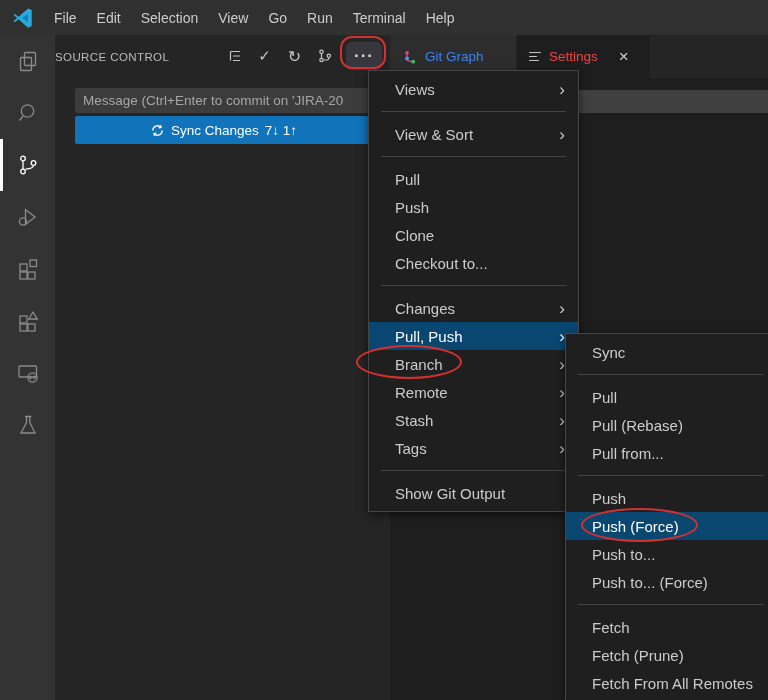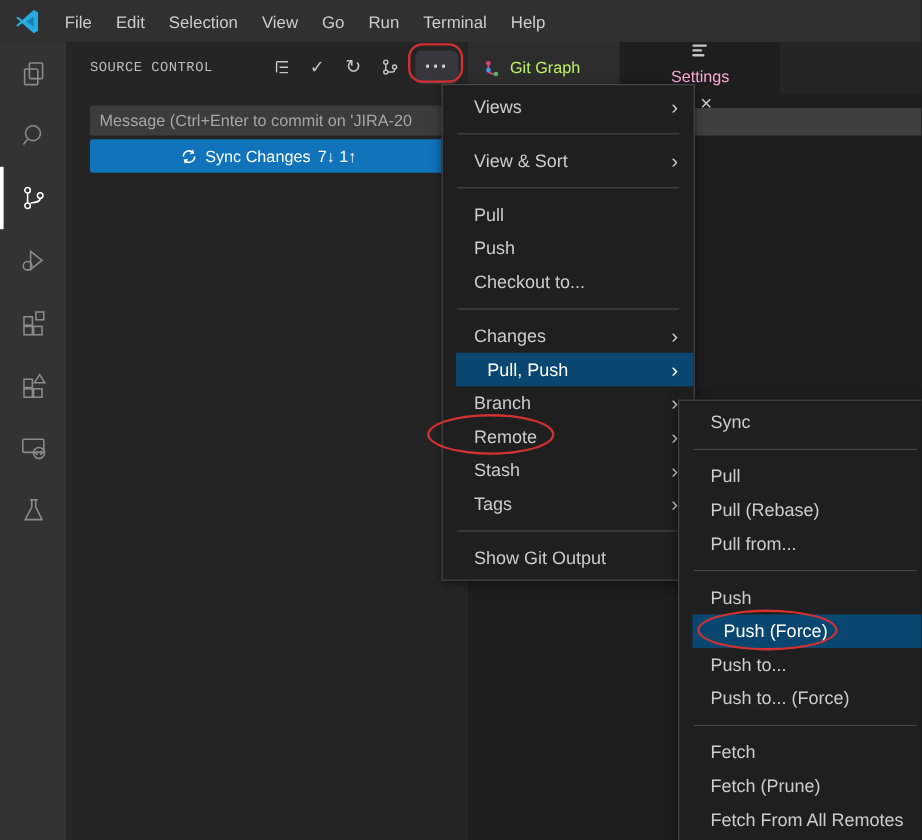--- a/index.html
+++ b/index.html
@@ -13,51 +13,51 @@
   .menubar-item{padding:0 10px;height:35px;display:flex;align-items:center;cursor:default;}
   
   .activitybar{position:absolute;left:0;top:35px;width:55px;height:665px;background:#333333;}
   .ab-slot{width:55px;height:52px;display:flex;align-items:center;justify-content:center;position:relative;}
   .ab-slot svg{stroke:#8b8b8b;fill:none;stroke-width:1.3;}
   .ab-slot.active svg{stroke:#ffffff;}
   .ab-indicator{position:absolute;left:0;top:0;width:2.5px;height:52px;background:#ffffff;}
   
   .sidebar{position:absolute;left:55px;top:35px;width:335px;height:665px;background:#252526;}
   .sb-header{position:absolute;left:0;top:0;width:100%;height:43px;display:flex;align-items:center;}
-  .sb-title{margin-left:20px;font-size:11.5px;letter-spacing:.4px;color:#bbbbbb;font-family:Liberation Mono, monospace;}
+  .sb-title{font-size:11.5px;letter-spacing:.4px;color:#bbbbbb;}
   .sb-toolbar{position:absolute;right:8px;top:5px;height:32px;display:flex;align-items:center;gap:13px;}
   .tb-icon{width:17px;height:17px;display:flex;align-items:center;justify-content:center;color:#c5c5c5;font-size:15px;}
   .tb-icon svg{stroke:#c5c5c5;fill:none;stroke-width:1.2;}
   .more-btn{width:36px;height:28px;border-radius:6px;background:#37373d;display:flex;
             align-items:center;justify-content:center;color:#d7d7d7;font-size:17px;font-weight:bold;letter-spacing:1px;}
   .commit-input{position:absolute;left:20px;top:53px;width:297px;height:25px;background:#3c3c3c;border-radius:2px;
                 color:#a6a6a6;font-size:13.5px;line-height:25px;padding-left:8px;box-sizing:border-box;
                 white-space:nowrap;overflow:hidden;}
   .sync-btn{position:absolute;left:20px;top:81px;width:297px;height:28px;background:#1173ba;color:#ffffff;
             font-size:13.5px;display:flex;align-items:center;justify-content:center;gap:6px;border-radius:2px;text-align:center;}
   .sync-btn svg{stroke:#ffffff;fill:none;stroke-width:1.4;}
   
   .editor{position:absolute;left:390px;top:35px;width:378px;height:665px;background:#1e1e1e;}
   .tabbar{position:absolute;left:0;top:0;width:100%;height:43px;background:#252526;display:flex;}
   .tab{height:43px;display:flex;align-items:center;padding:0 12px;font-size:13.5px;gap:7px;box-sizing:border-box;}
-  .tab.inactive{background:#2d2d2d;color:#bef264;width:127px;border-right:1px solid #252526;}
-  .tab.active{background:#1e1e1e;color:#f9a8d4;width:133px;flex-direction:column;}
+  .tab.inactive{background:#2d2d2d;color:#3b82f6;width:127px;border-right:1px solid #252526;}
+  .tab.active{background:#1e1e1e;color:#ef4444;width:133px;}
   .tab-close{margin-left:10px;color:#cccccc;font-size:17px;line-height:1;width:18px;height:18px;
              display:flex;align-items:center;justify-content:center;border-radius:4px;}
   .settings-icon span{display:block;height:1.6px;background:#c5c5c5;margin:2.4px 0;border-radius:1px;}
   .settings-strip{position:absolute;left:0;top:55px;width:100%;height:23px;background:#404040;}
   .strip-text{position:absolute;left:173px;top:3px;color:#c0c0c0;font-size:13px;}
   
   .menu{position:absolute;background:#1f1f1f;border:1px solid #454545;box-sizing:border-box;
         box-shadow:0 3px 9px rgba(0,0,0,.55);padding:4px 0;z-index:10;}
   .main-menu{left:368px;top:70px;width:211px;}
   .sub-menu{left:565px;top:333px;width:212px;}
   .mi{height:28px;display:flex;align-items:center;padding:0 14px 0 26px;color:#cccccc;font-size:15px;
       position:relative;white-space:nowrap;}
-  .mi.selected{background:#094771;color:#ffffff;margin-left:11px;}
+  .mi.selected{background:#094771;color:#ffffff;}
   .mi .chev{position:absolute;right:13px;font-size:17px;color:inherit;line-height:1;}
   .mi .chev::before{content:"\203A";}
   .msep{height:1px;background:#444444;margin:8px 12px;}
   
   .annot{position:absolute;border:2.5px solid #d23131;z-index:20;pointer-events:none;box-sizing:border-box;}
   .annot.rounded{border-radius:12px;}
   .annot.ellipse{border-radius:50%;}
   .dots::before{content:"\00B7\00B7\00B7";}
   .x-icon::before{content:"\00D7";}
   .check-icon::before{content:"\2713";}
@@ -217,20 +217,23 @@
         <span class="chev"></span>
       </div>
     <div class="msep"></div>
     <div class="mi">
         <span>Pull</span>
       </div>
     <div class="mi">
         <span>Push</span>
       </div>
     <div class="mi">
+        <span>Clone</span>
+      </div>
+    <div class="mi">
         <span>Checkout to...</span>
       </div>
     <div class="msep"></div>
     <div class="mi">
         <span>Changes</span>
         <span class="chev"></span>
       </div>
     <div class="mi selected">
         <span>Pull, Push</span>
         <span class="chev"></span>

